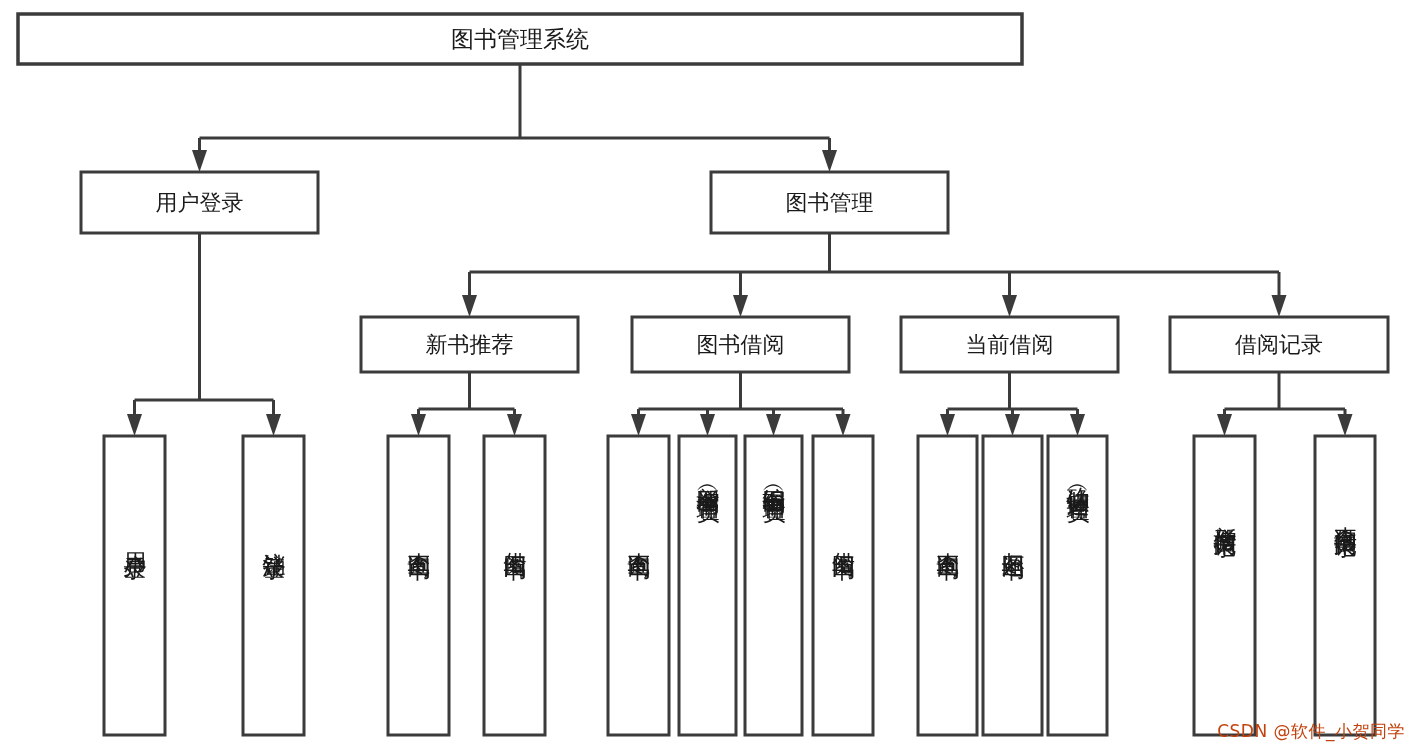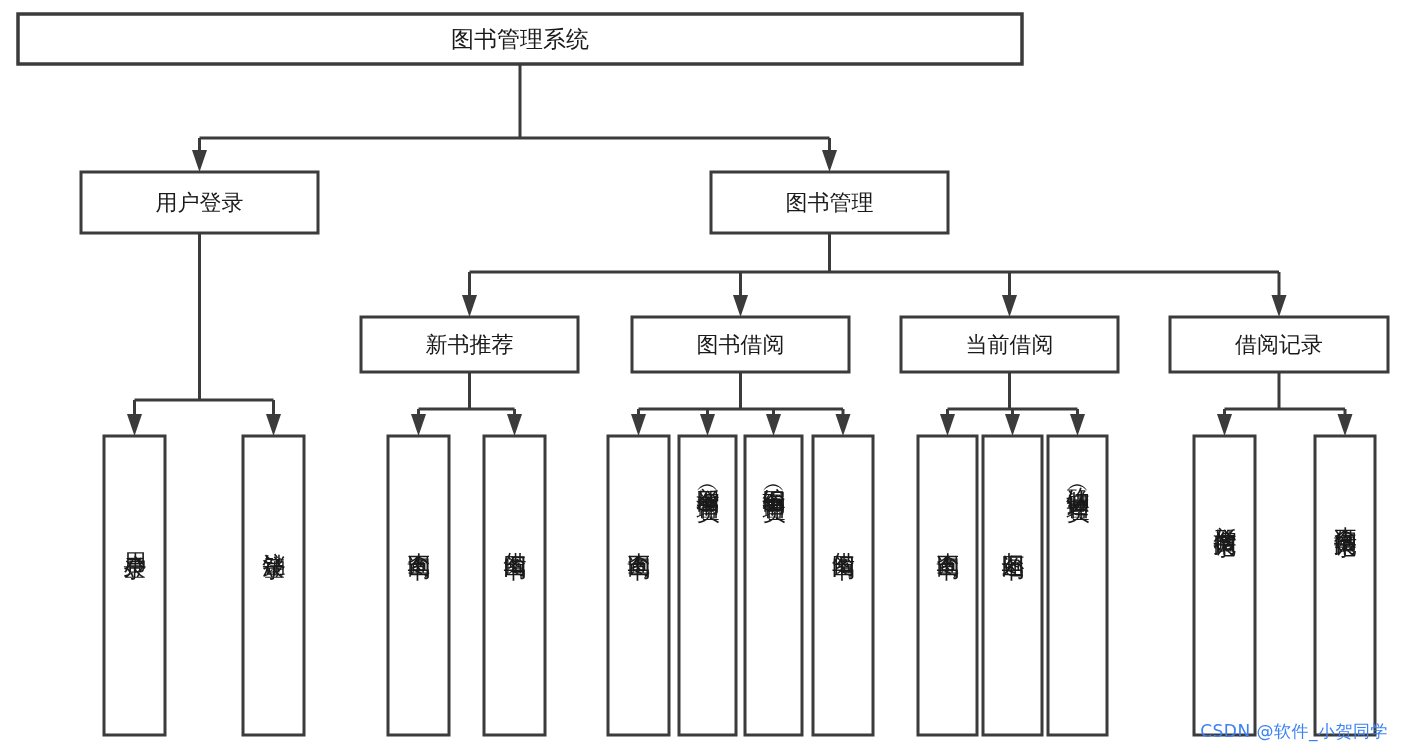--- a/index.html
+++ b/index.html
@@ -65,25 +65,25 @@
     text-orientation: upright;
     font-family: "DejaVu Sans", "Liberation Sans", sans-serif;
     font-size: 23px;
     line-height: 1.12;
     letter-spacing: 2px;
     color: #1a1a1a;
     white-space: nowrap;
   }
   .watermark {
     position: absolute;
-    right: 17px;
+    right: 0;
     bottom: 4px;
     font-family: "DejaVu Sans", "Liberation Sans", sans-serif;
     font-size: 17px;
-    color: #3b82f6;
+    color: #c2410c;
     letter-spacing: 0.5px;
     white-space: nowrap;
   }
 </style>
 </head>
 <body>
 
 <div id="diagram-root">
   <svg class="diagram-canvas" viewBox="0 0 1405 747">
     <g id="edges-layer">

